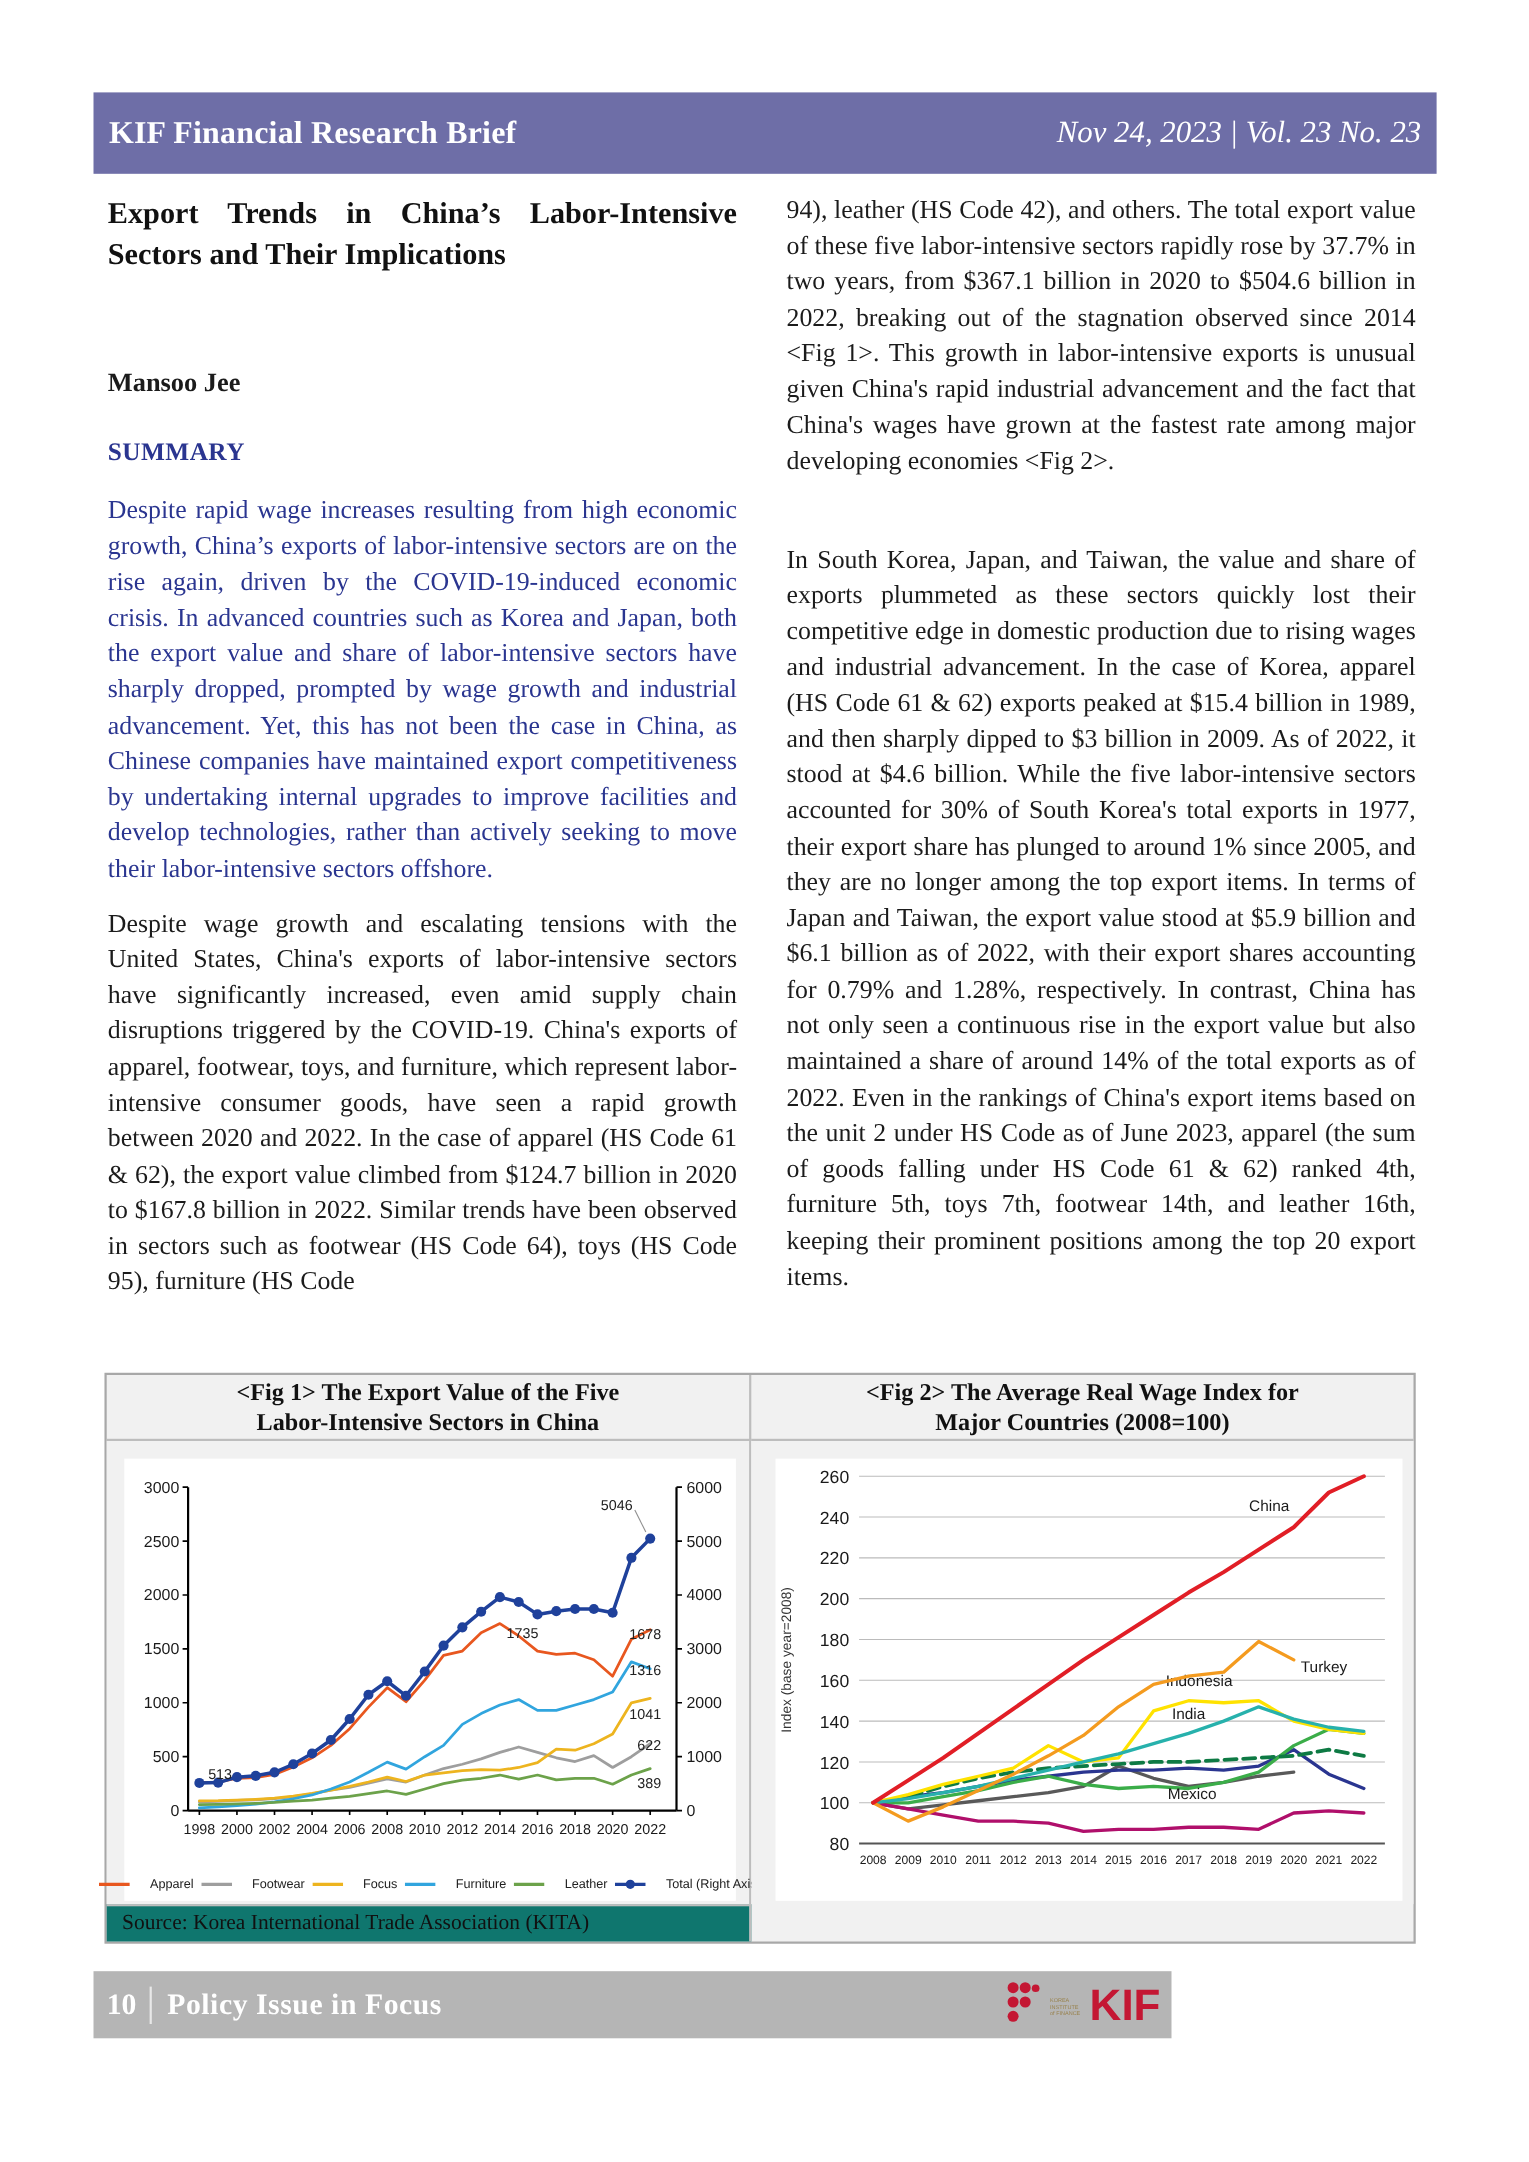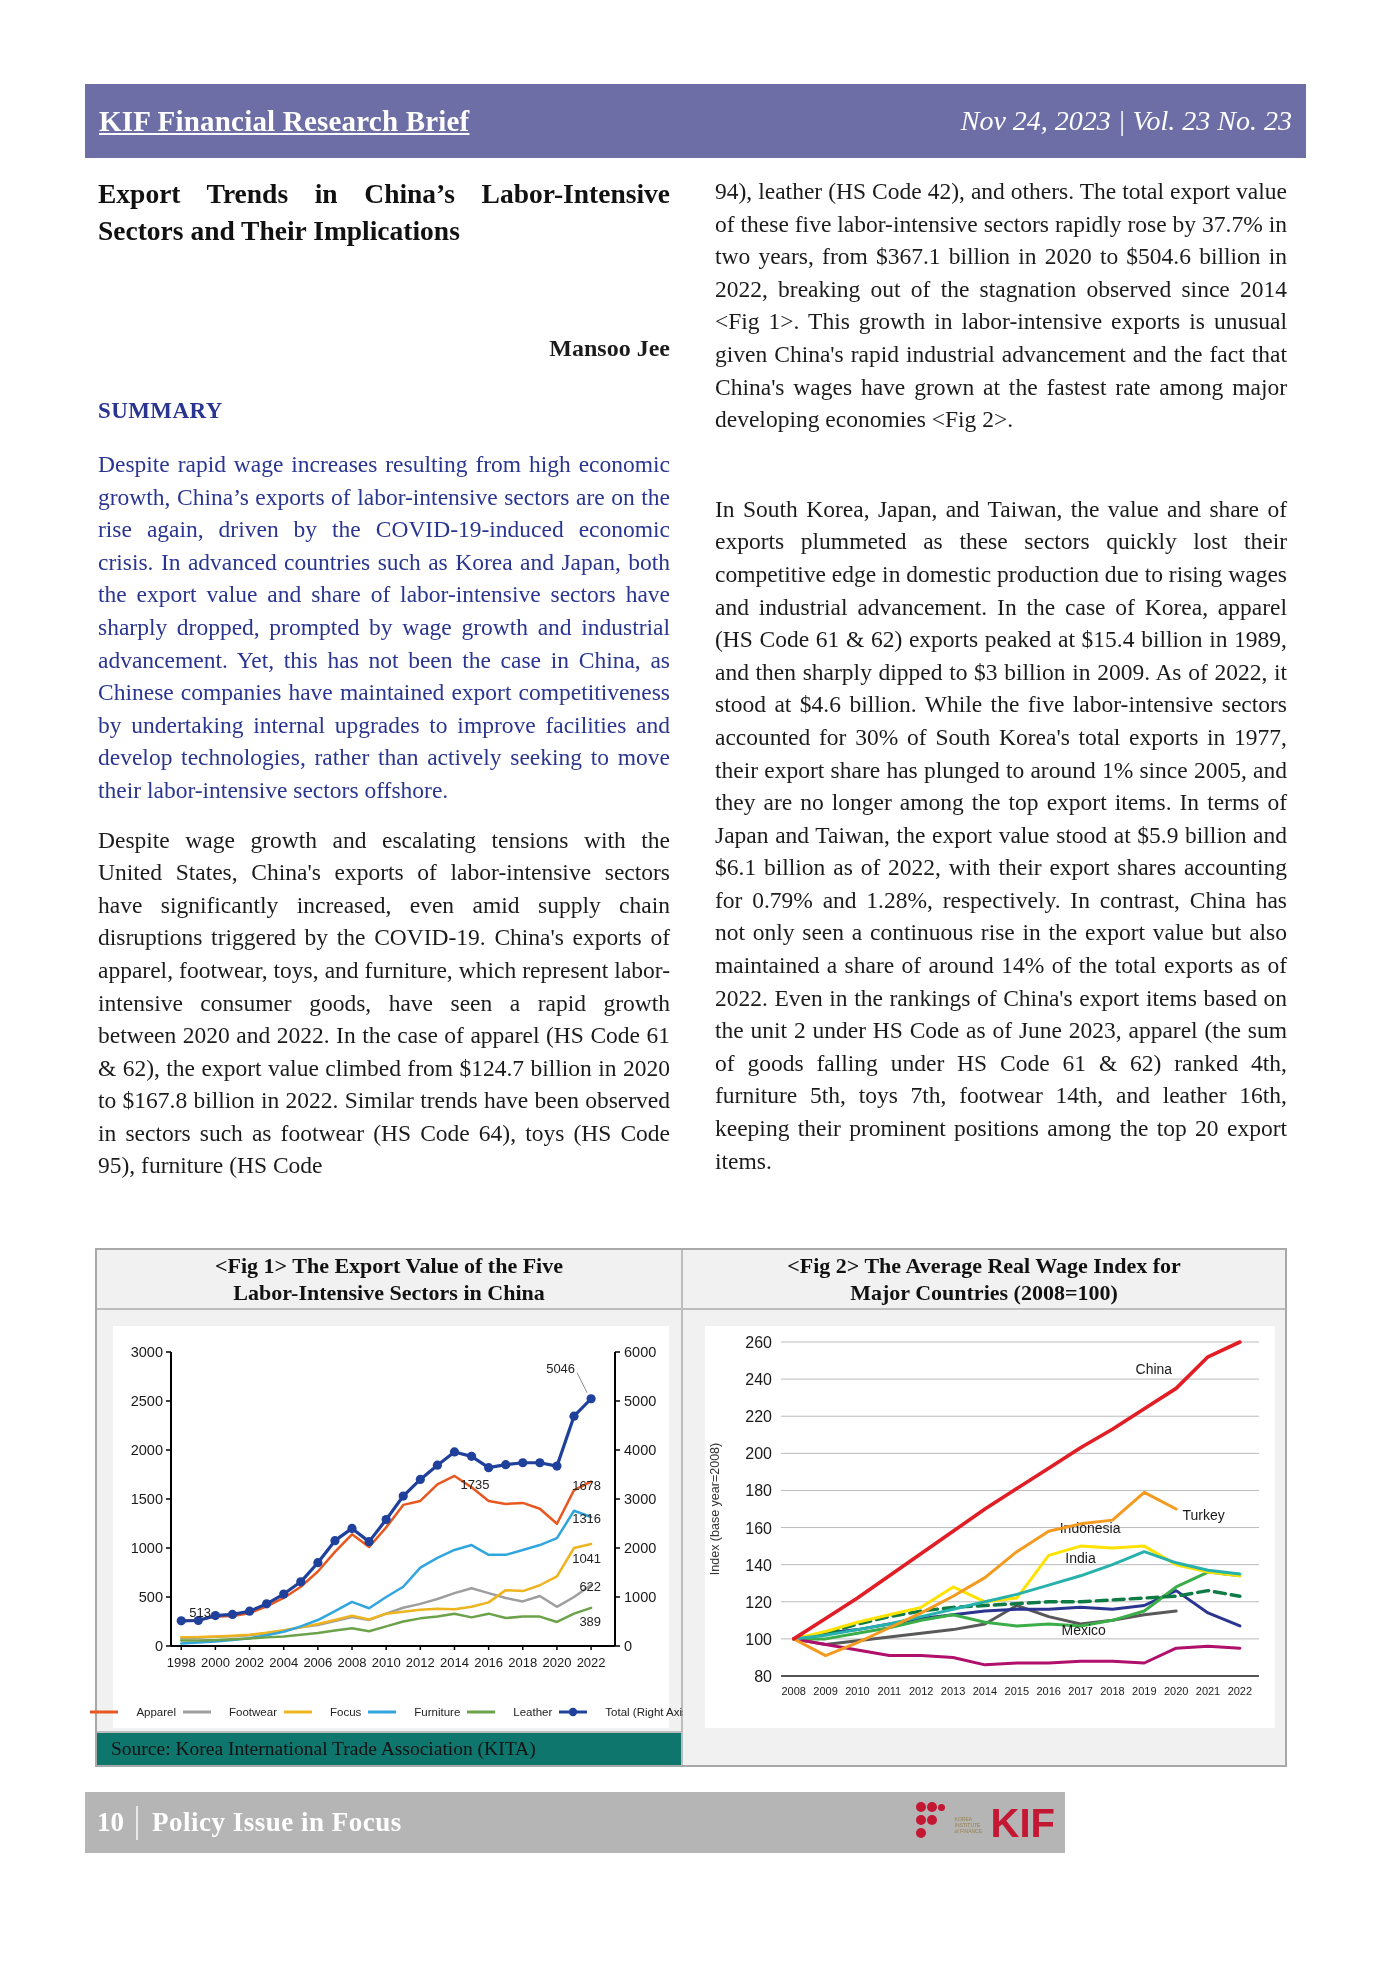--- a/index.html
+++ b/index.html
@@ -2,28 +2,28 @@
 <html><head>
 <meta charset="utf-8">
 <style>
   html,body{margin:0;padding:0;background:#ffffff;}
   .page{position:relative;width:1390px;height:1965px;background:#fff;overflow:hidden;
         font-family:"Liberation Serif", serif;color:#1b1b1b;}
   
   .header{position:absolute;left:85px;top:84px;width:1221px;height:74px;background:#6E6EA7;
           display:flex;justify-content:space-between;align-items:center;padding:0 14px;
           box-sizing:border-box;color:#fff;}
-  .brand{font-size:29px;font-weight:bold;letter-spacing:0.2px;text-decoration:underline;}
+  .brand{font-size:29px;font-weight:bold;letter-spacing:0.2px;}
   .issue{font-size:28px;font-weight:normal;font-style:italic;}
   
   .col{position:absolute;top:175px;width:572px;}
   .col-left{left:98px;}
   .col-right{left:715px;}
   .article-title{font-size:27.5px;line-height:37px;font-weight:bold;text-align:justify;color:#111;}
-  .author{margin-top:86px;text-align:right;font-weight:bold;font-size:24px;}
+  .author{margin-top:86px;font-weight:bold;font-size:24px;}
   .summary-head{margin-top:36px;color:#2A3590;font-weight:bold;font-size:23px;letter-spacing:0.4px;}
   .para{font-size:23.5px;line-height:32.6px;text-align:justify;}
   .summary-text{margin-top:24px;color:#2A3590;}
   .black-para{margin-top:17px;color:#1b1b1b;}
   .rp1{margin-top:0;}
   .rp2{margin-top:57px;}
   
   .figure-table{position:absolute;left:95px;top:1248px;width:1192px;height:519px;background:#F1F1F1;
                 border:2px solid #A8A8A8;box-sizing:border-box;display:grid;
                 grid-template-columns:586px 1fr;grid-template-rows:60px 1fr 34px;}

